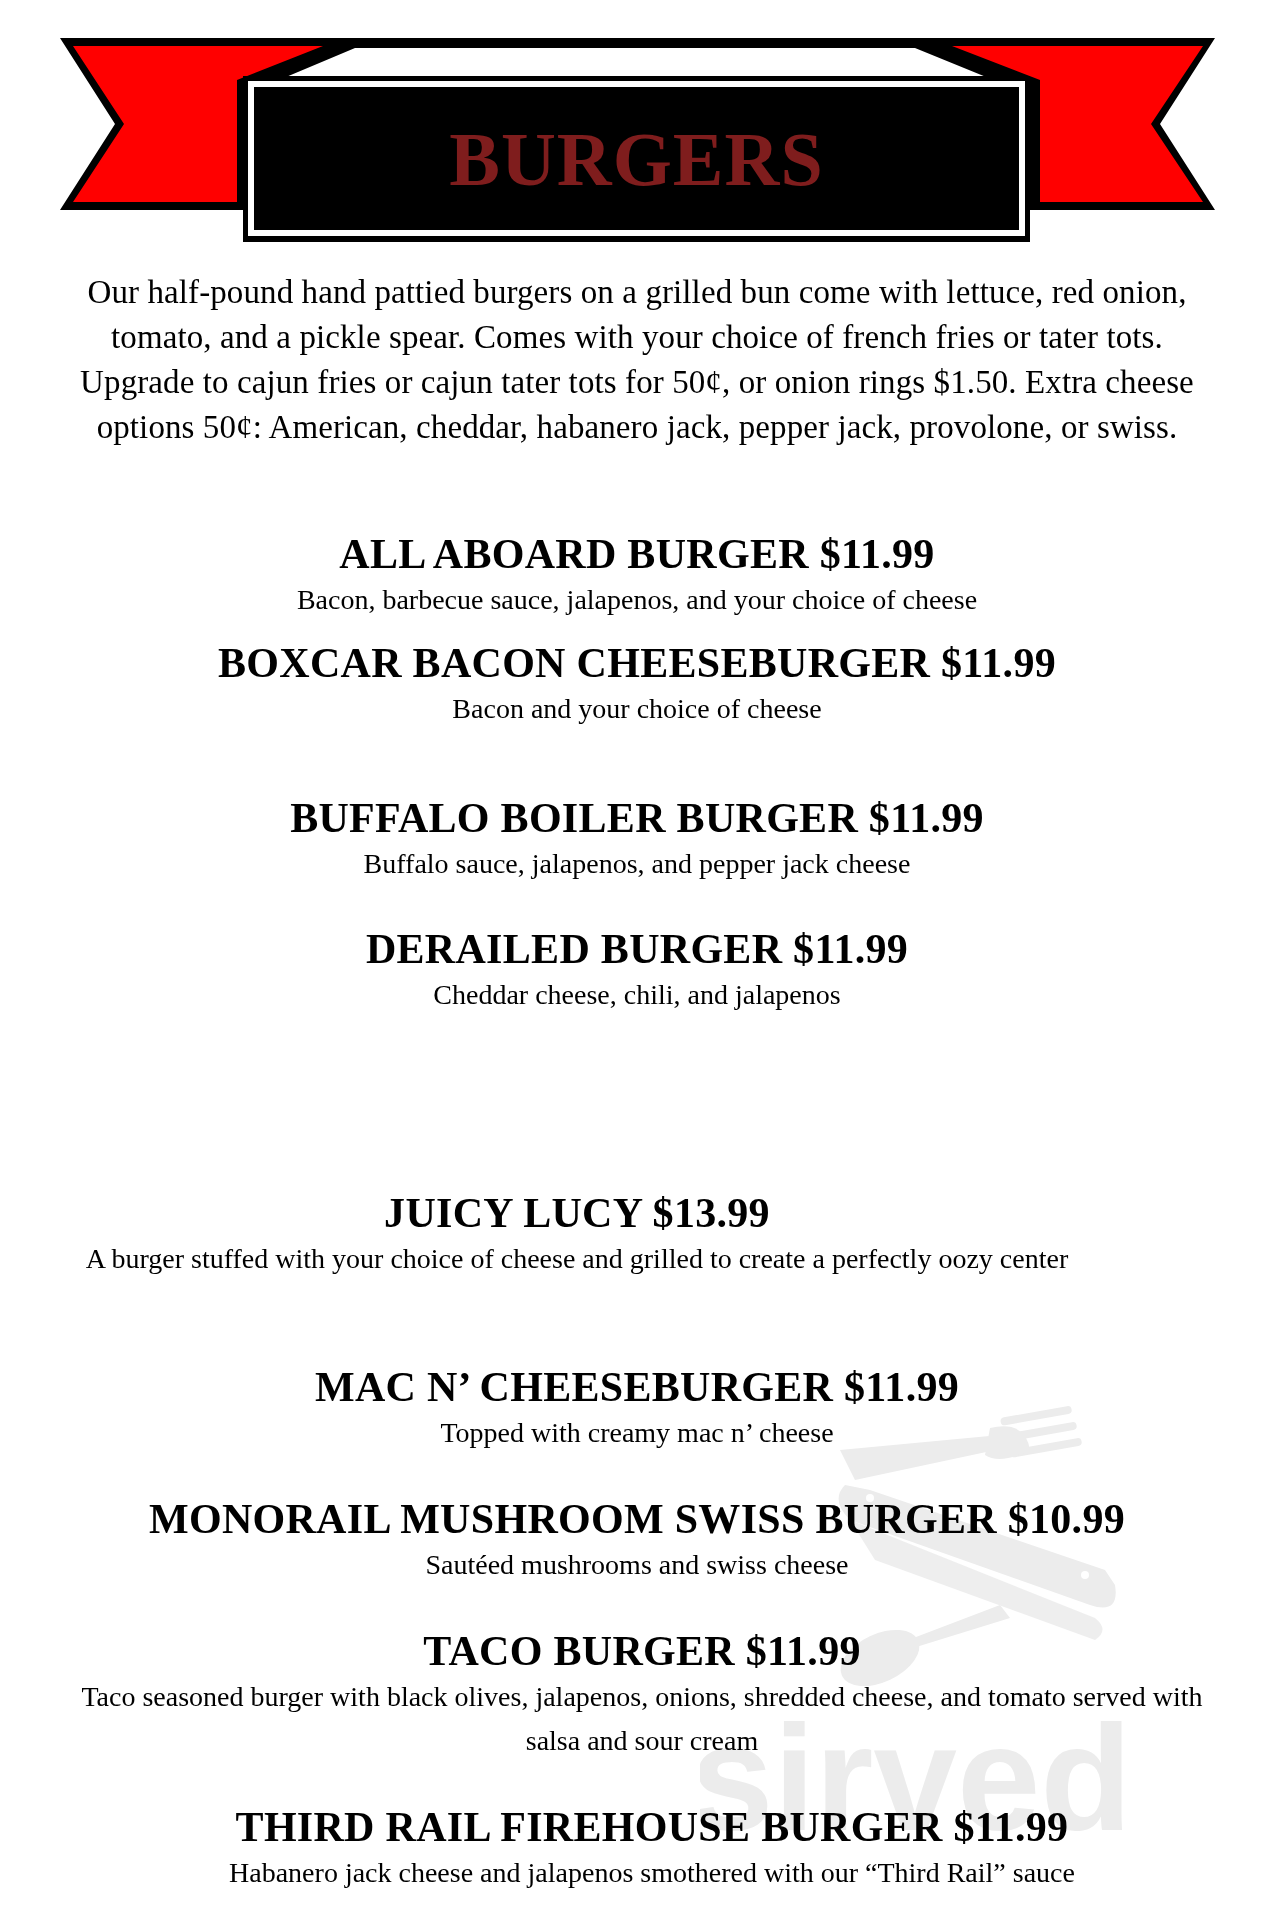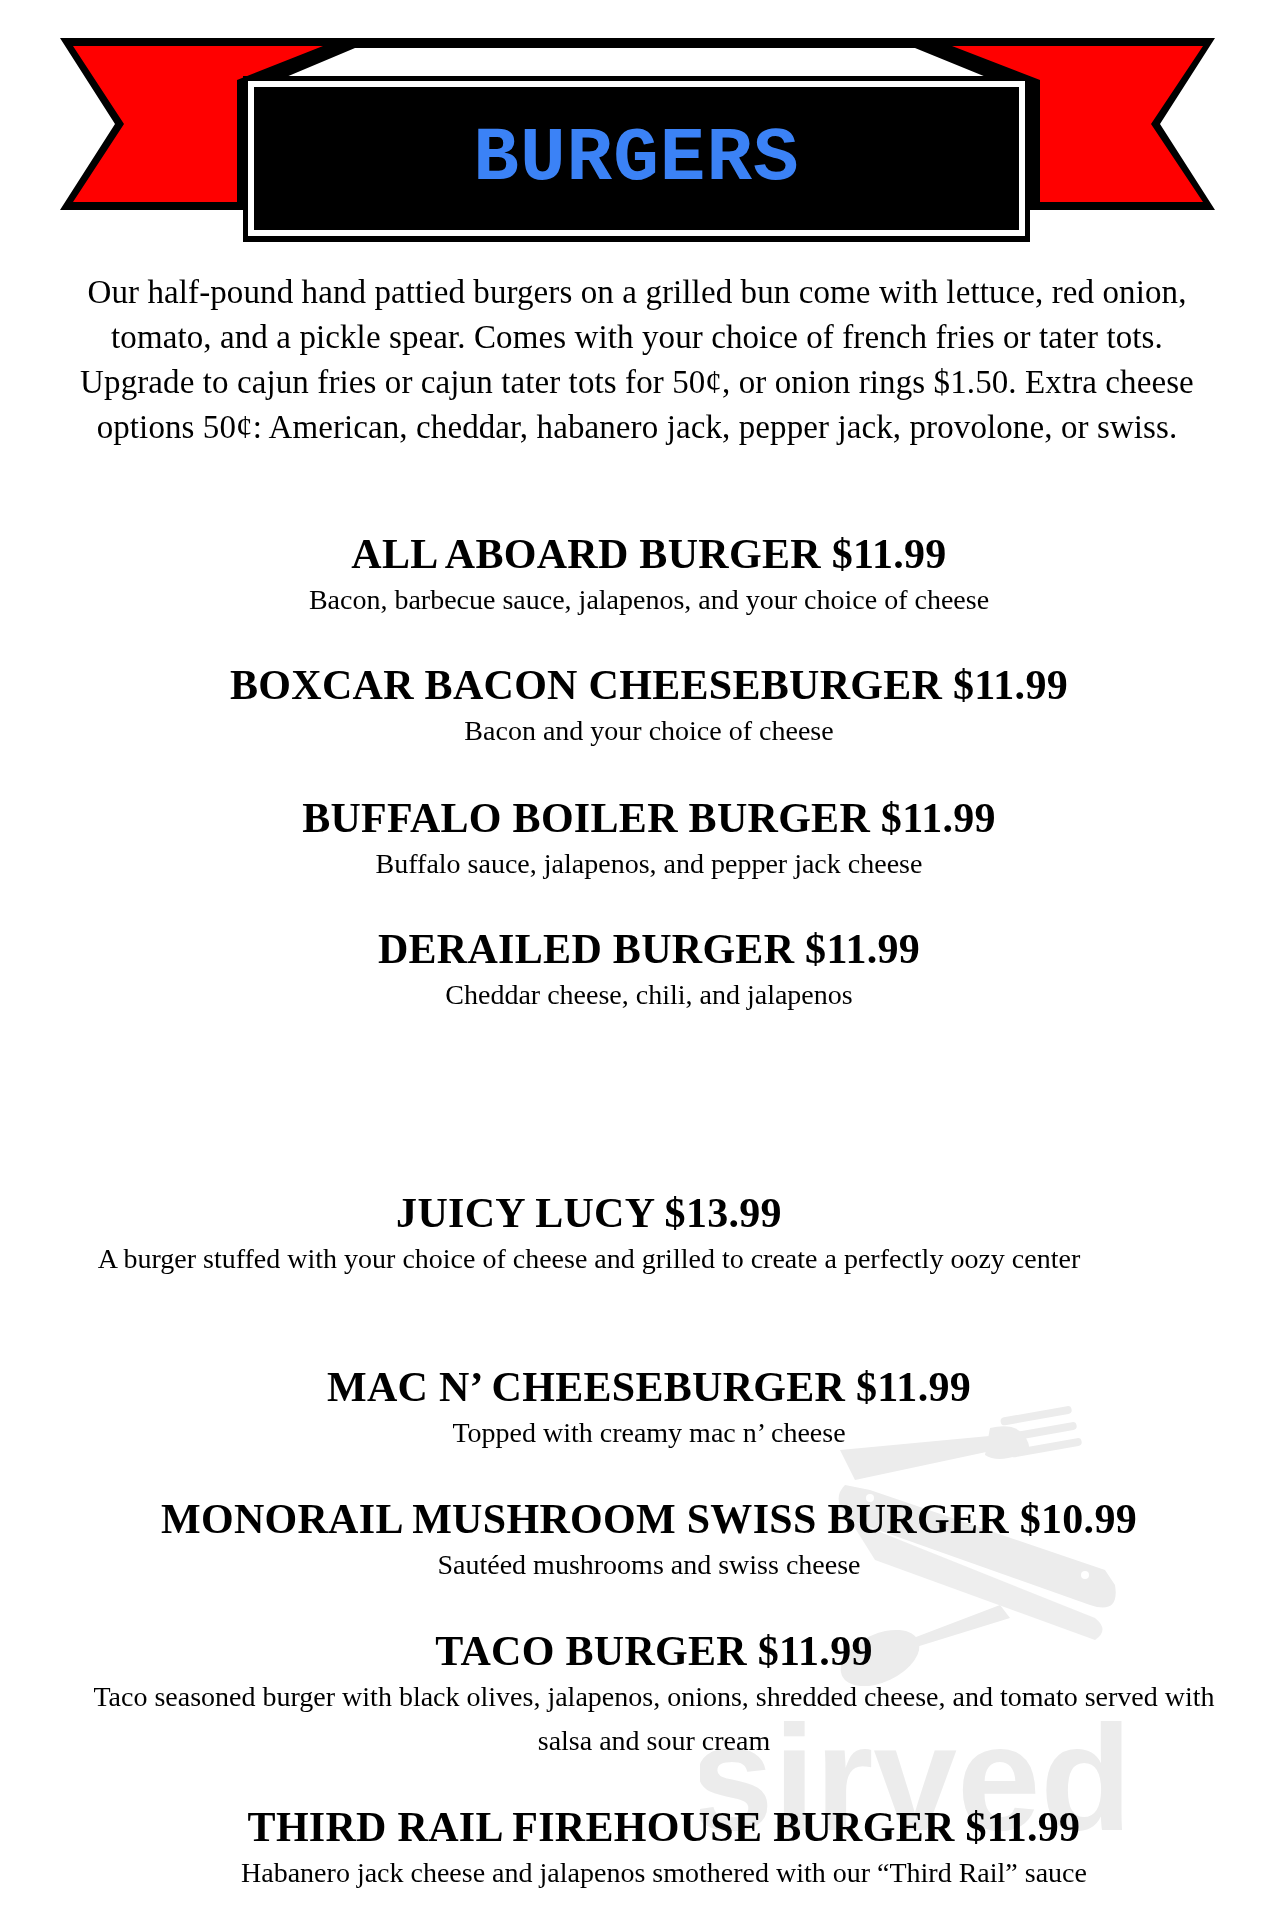--- a/index.html
+++ b/index.html
@@ -5,30 +5,30 @@
     html, body { margin: 0; padding: 0; background: #ffffff; }
     body {
       width: 1270px; height: 1919px; position: relative; overflow: hidden;
       font-family: "Liberation Serif", "DejaVu Serif", serif; color: #000;
     }
     .banner { position: absolute; left: 0; top: 0; width: 1270px; height: 250px; }
     .banner svg { position: absolute; left: 0; top: 0; }
     .banner-title {
       position: absolute; left: 243px; top: 78px; width: 787px; height: 162px;
       display: flex; align-items: center; justify-content: center;
-      color: #3b82f6; font-weight: bold; font-size: 76px; letter-spacing: 1px;
-      font-family: Liberation Mono, monospace;
+      color: #7f1d1d; font-weight: bold; font-size: 76px; letter-spacing: 1px;
+      font-family: Liberation Serif, serif;
     }
     .watermark { position: absolute; left: 700px; top: 1390px; width: 520px; height: 460px; pointer-events: none; text-align: center; }
     .content { position: absolute; left: 62px; top: 270px; width: 1150px; text-align: center; }
     .intro {
       font-size: 33px; line-height: 45px; margin: 0 0 22px 0;
       letter-spacing: 0.1px;
     }
-    .item { margin: 0 0 0 12px; }
+    .item { margin: 0 0 0 0; }
     .item-heading {
       font-size: 42px; font-weight: bold; line-height: 48px; margin: 0;
       letter-spacing: 0.3px;
     }
     .item-desc { font-size: 28px; line-height: 44px; margin: 0; }
     .item { position: absolute; left: 0; width: 1150px; }
   </style>
 </head>
 <body>
 
@@ -73,21 +73,21 @@
   </svg>
 </div>
 
 <div class="content">
   <p class="intro">Our half-pound hand pattied burgers on a grilled bun come with lettuce, red onion, tomato, and a pickle spear. Comes with your choice of french fries or tater tots. Upgrade to cajun fries or cajun tater tots for 50¢, or onion rings $1.50. Extra cheese options 50¢: American, cheddar, habanero jack, pepper jack, provolone, or swiss.</p>
 
   <div class="item" style="top:260px">
     <p class="item-heading">ALL ABOARD BURGER $11.99</p>
     <p class="item-desc">Bacon, barbecue sauce, jalapenos, and your choice of cheese</p>
   </div>
-  <div class="item" style="top:391px">
+  <div class="item" style="top:369px">
     <p class="item-heading">BOXCAR BACON CHEESEBURGER $11.99</p>
     <p class="item-desc">Bacon and your choice of cheese</p>
   </div>
   <div class="item" style="top:524px">
     <p class="item-heading">BUFFALO BOILER BURGER $11.99</p>
     <p class="item-desc">Buffalo sauce, jalapenos, and pepper jack cheese</p>
   </div>
   <div class="item" style="top:655px">
     <p class="item-heading">DERAILED BURGER $11.99</p>
     <p class="item-desc">Cheddar cheese, chili, and jalapenos</p>

